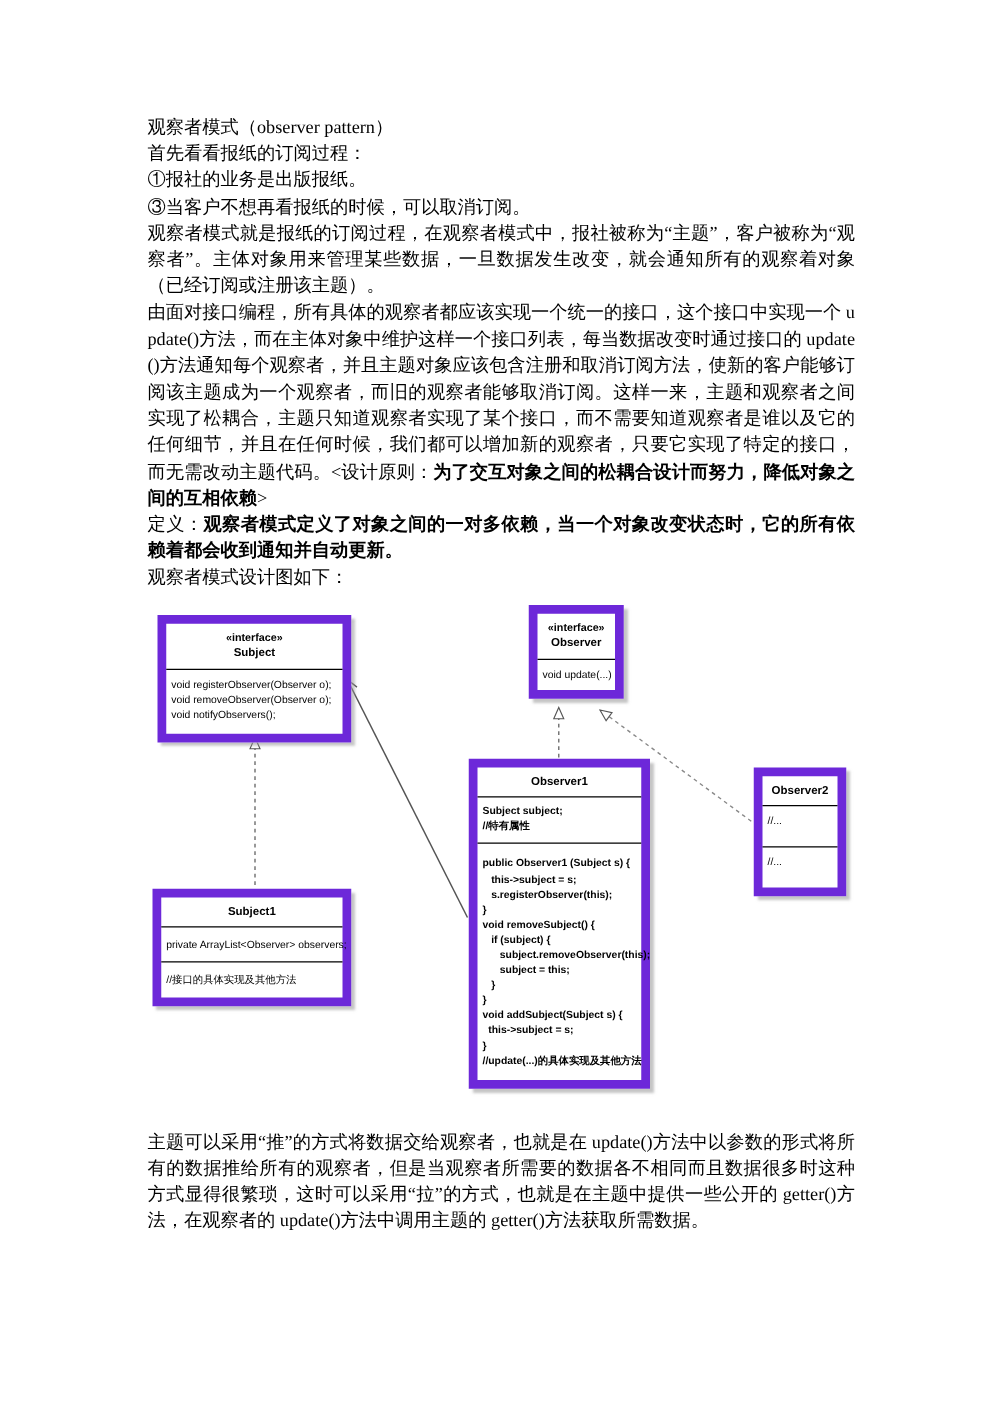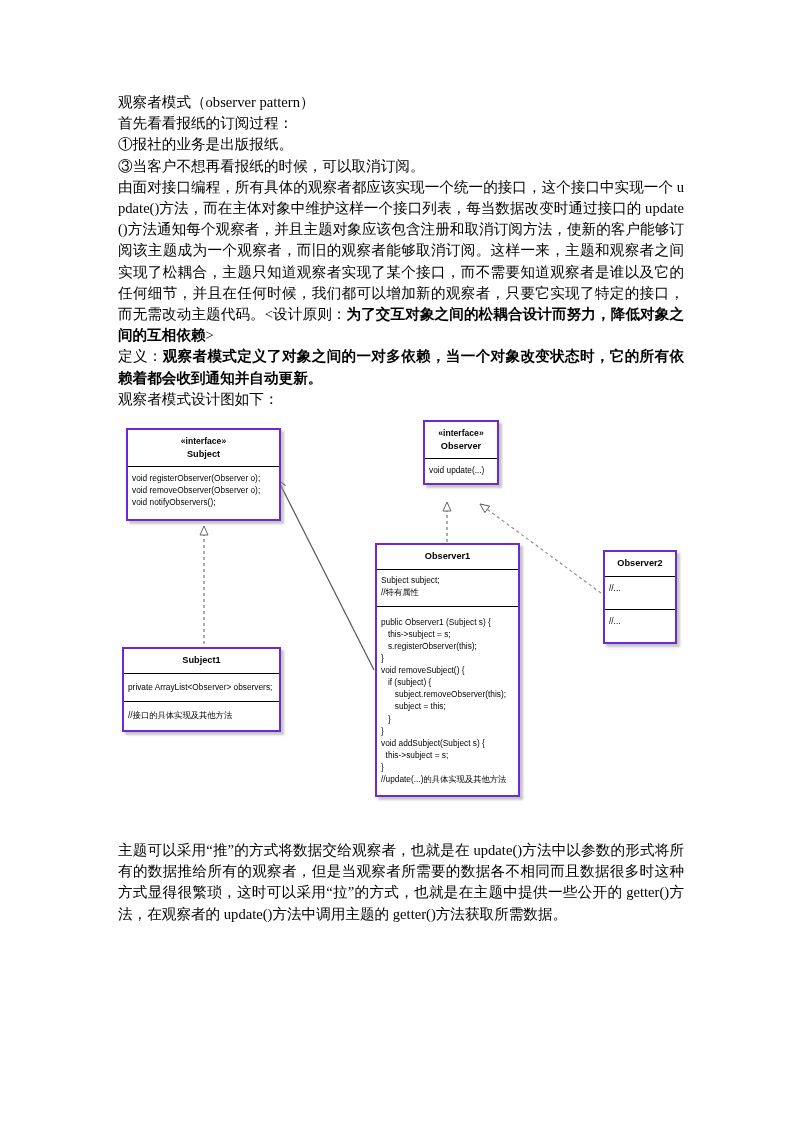--- a/index.html
+++ b/index.html
@@ -51,21 +51,21 @@
     position: absolute;
     left: 0; top: 0;
     width: 566px;
     height: 408px;
     overflow: visible;
     pointer-events: none;
   }
   .uml-box {
     position: absolute;
     background: #ffffff;
-    border: 2px solid #6d28d9;
+    border: 7px solid #6d28d9;
     box-shadow: 3px 3px 2px rgba(150,150,150,0.55);
     box-sizing: border-box;
     z-index: 2;
   }
   .uml-title {
     text-align: center;
     font-family: "Liberation Sans", "DejaVu Sans", sans-serif;
     font-weight: bold;
     font-size: 9.2px;
     line-height: 12.6px;
@@ -82,41 +82,42 @@
     font-size: 0;
     line-height: 0;
   }
   .uml-compartment {
     font-family: "Liberation Sans", "DejaVu Sans", sans-serif;
     font-size: 8.3px;
     line-height: 12.1px;
     padding: 5px 2px 5px 4px;
     white-space: pre;
   }
-  .uml-compartment.pad-sm { padding: 4px 2px 4px 4px; }
+  .uml-compartment.pad-sm { padding: 4px 2px 4px 4px; font-weight: bold; }
 
   
   #box-subject      { left: 8px;   top: 12px;  width: 155px; }
   #box-observer-if  { left: 305px; top: 4px;   width: 76px;  }
   #box-subject1     { left: 4px;   top: 231px; width: 159px; }
   #box-observer1    { left: 257px; top: 127px; width: 145px; }
   #box-observer2    { left: 485px; top: 134px; width: 74px;  }
 
   .h-stretch { height: 22px; }
 </style>
 </head>
 <body>
 
 <div id="page">
   <div id="doc-body">
 
     <p class="para">观察者模式（observer pattern）</p>
     <p class="para">首先看看报纸的订阅过程：</p>
     <p class="para">①报社的业务是出版报纸。</p>
     <p class="para">③当客户不想再看报纸的时候，可以取消订阅。</p>
+    <p class="para">观察者模式就是报纸的订阅过程，在观察者模式中，报社被称为“主题”，客户被称为“观察者”。主体对象用来管理某些数据，一旦数据发生改变，就会通知所有的观察着对象（已经订阅或注册该主题）。</p>
 
     <p class="para"><span>由面对接口编程，所有具体的观察者都应该实现一个统一的接口，这个接口中实现一个 update()方法，而在主体对象中维护这样一个接口列表，每当数据改变时通过接口的 update()方法通知每个观察者，并且主题对象应该包含注册和取消订阅方法，使新的客户能够订阅该主题成为一个观察者，而旧的观察者能够取消订阅。这样一来，主题和观察者之间实现了松耦合，主题只知道观察者实现了某个接口，而不需要知道观察者是谁以及它的任何细节，并且在任何时候，我们都可以增加新的观察者，只要它实现了特定的接口，而无需改动主题代码。</span><span>&lt;设计原则：</span><span class="def-bold">为了交互对象之间的松耦合设计而努力，降低对象之间的互相依赖</span><span>&gt;</span></p>
 
     <p class="para"><span class="def-label">定义：</span><span class="def-bold">观察者模式定义了对象之间的一对多依赖，当一个对象改变状态时，它的所有依赖着都会收到通知并自动更新。</span></p>
 
     <p class="para">观察者模式设计图如下：</p>
 
     <div id="diagram">
 
       <svg class="conn" viewBox="0 0 566 408">

